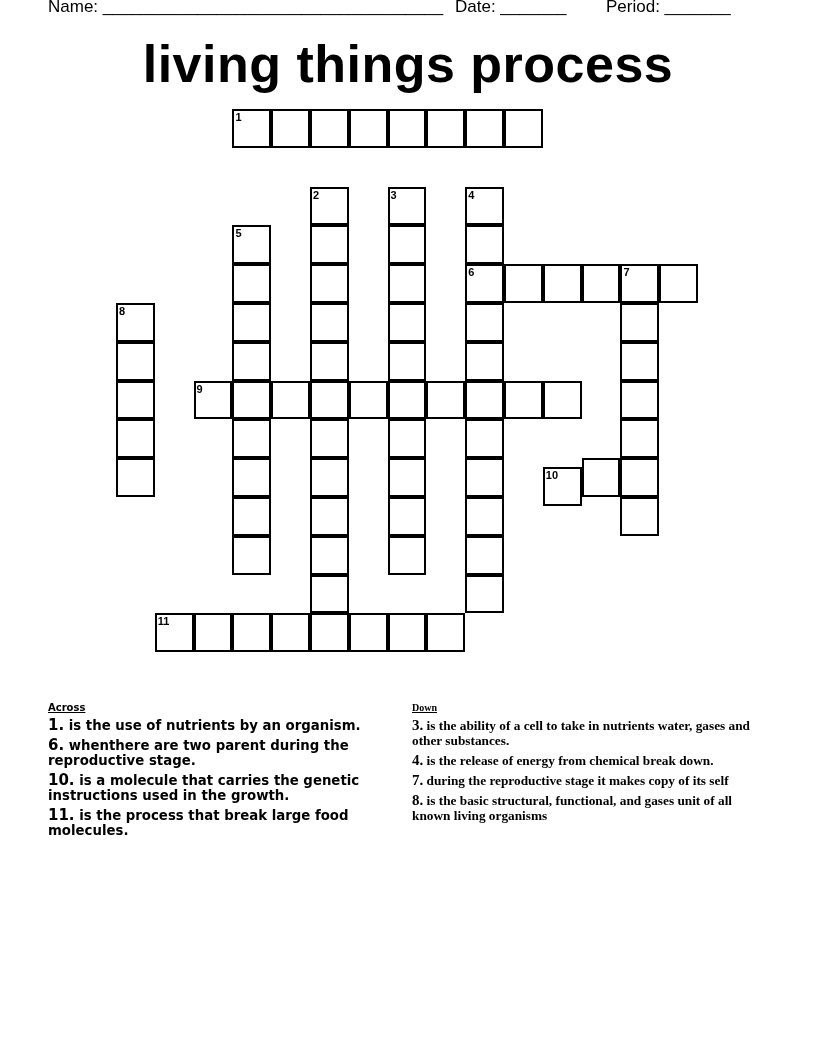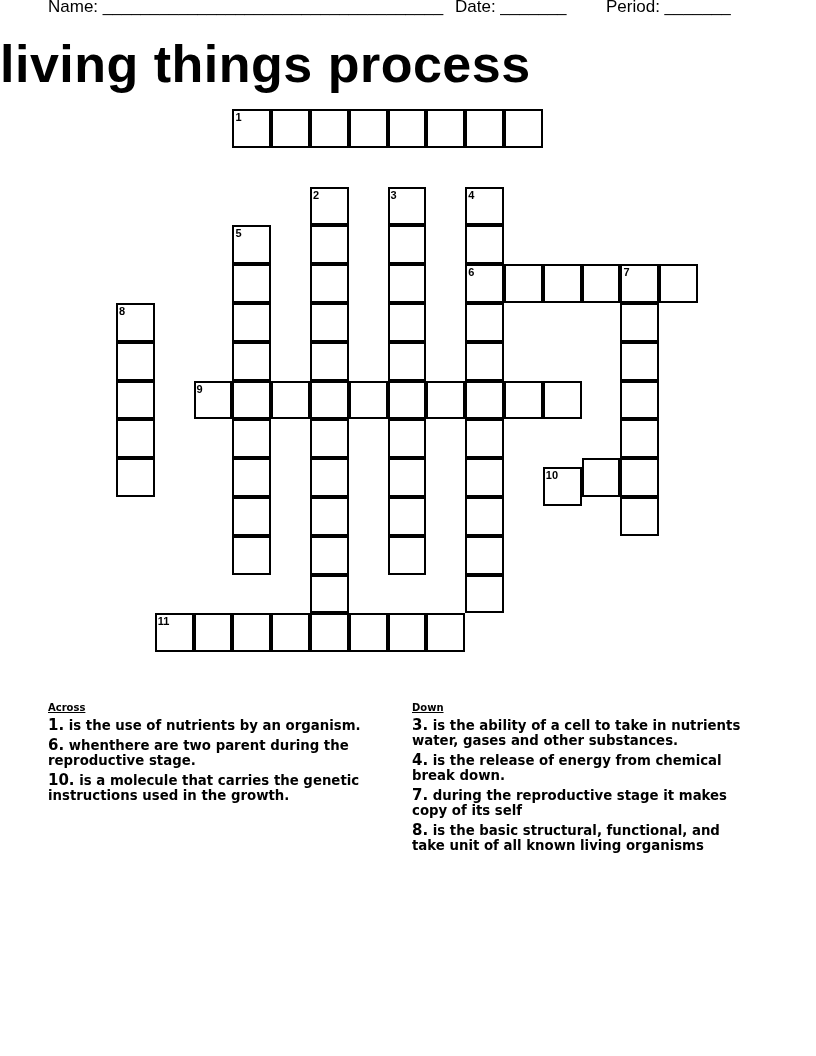--- a/index.html
+++ b/index.html
@@ -1,25 +1,25 @@
 <!DOCTYPE html>
 <html><head>
 <meta charset="utf-8">
 <style>
   html, body { margin:0; padding:0; background:#ffffff; }
   body { width:816px; height:1056px; position:relative; overflow:hidden; color:#000; }
   .header-line { position:absolute; top:-3px; left:48px; font-family:"Liberation Sans", sans-serif; font-size:17px; white-space:pre; }
   .header-line span { position:absolute; top:0; white-space:pre; }
-  .title { position:absolute; top:32px; left:0; width:816px; text-align:left; font-family:"Liberation Sans", sans-serif; font-weight:bold; font-size:52px; letter-spacing:0.5px; line-height:64px; }
+  .title { position:absolute; top:32px; left:0; width:816px; text-align:center; font-family:"Liberation Sans", sans-serif; font-weight:bold; font-size:52px; letter-spacing:0.5px; line-height:64px; }
   .grid { position:absolute; left:0; top:0; width:816px; height:680px; }
   .cell { position:absolute; width:38.8px; height:38.8px; box-sizing:border-box; border:2px solid #000; background:#fff; margin-left:-1px; margin-top:-1px; }
   .cell .num { position:absolute; top:0px; left:1px; font-family:"Liberation Sans", sans-serif; font-weight:bold; font-size:11px; line-height:12px; }
   .clues { position:absolute; top:700px; font-family:"DejaVu Sans", sans-serif; font-weight:bold; font-size:13.3px; line-height:15px; }
   .clues.across { left:48px; width:345px; }
-  .clues.down { left:412px; width:345px; }
+  .clues.down { left:412px; width:345px;font-family:Liberation Serif, serif; }
   .clue-head { text-decoration:underline; font-size:10px; margin-bottom:3px; }
   .clue { margin-bottom:5px; }
   .clue .n { font-size:15px; }
 </style>
 </head>
 <body>
 
 <div class="header-line">
   <span style="left:0">Name: ____________________________________</span>
   <span style="left:407px">Date: _______</span>
@@ -132,21 +132,22 @@
     <div class="cell" style="left: 349.8px; top: 614.4px;"></div>
     <div class="cell" style="left: 388.6px; top: 614.4px;"></div>
     <div class="cell" style="left: 427.4px; top: 614.4px;"></div>
   </div>
 
 <div class="clues across">
   <div class="clue-head">Across</div>
   <div class="clue"><span class="n">1.</span><span> is the use of nutrients by an organism.</span></div>
   <div class="clue"><span class="n">6.</span><span> whenthere are two parent during the reproductive stage.</span></div>
   <div class="clue"><span class="n">10.</span><span> is a molecule that carries the genetic instructions used in the growth.</span></div>
+  <div class="clue"><span class="n">11.</span><span> is the process that break large food molecules.</span></div>
 </div>
 
 <div class="clues down">
   <div class="clue-head">Down</div>
   <div class="clue"><span class="n">3.</span><span> is the ability of a cell to take in nutrients water, gases and other substances.</span></div>
   <div class="clue"><span class="n">4.</span><span> is the release of energy from chemical break down.</span></div>
   <div class="clue"><span class="n">7.</span><span> during the reproductive stage it makes copy of its self</span></div>
-  <div class="clue"><span class="n">8.</span><span> is the basic structural, functional, and take unit of all known living organisms</span></div>
+  <div class="clue"><span class="n">8.</span><span> is the basic structural, functional, and gases unit of all known living organisms</span></div>
 </div>
 
 </body></html>

